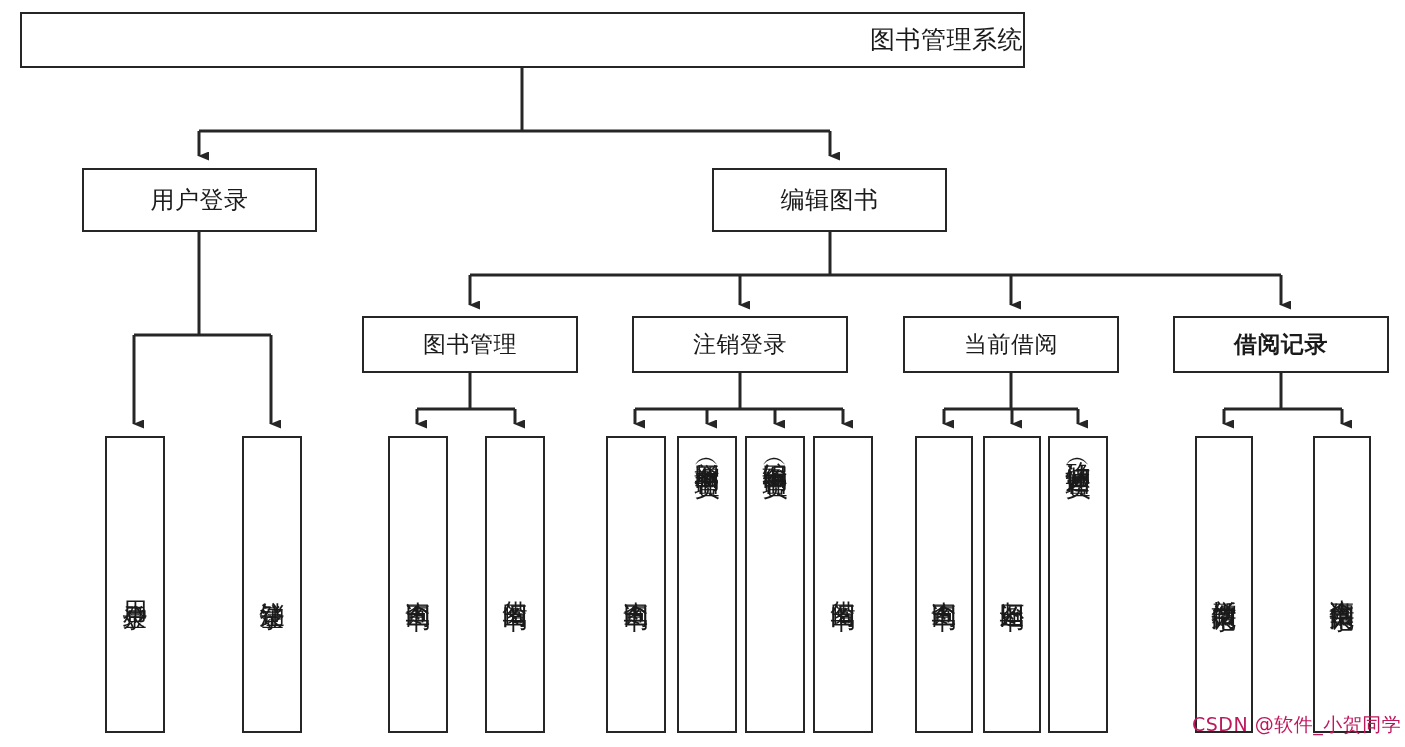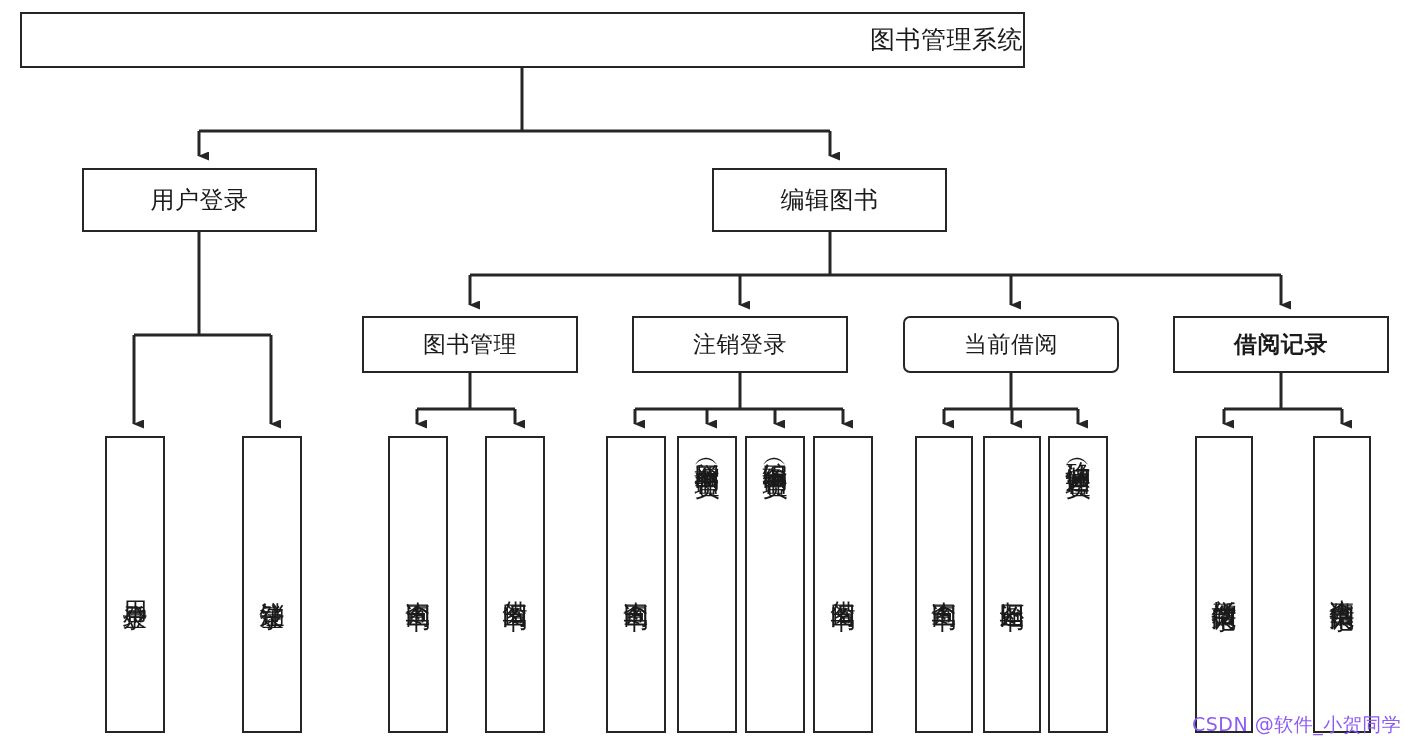--- a/index.html
+++ b/index.html
@@ -62,21 +62,21 @@
   }
   .node-leaf.leaf-short {
     align-items: center;
     padding-top: 0;
   }
   .watermark {
     position: absolute;
     left: 1192px;
     top: 712px;
     font-size: 19px;
-    color: #8b5cf6;
+    color: #be185d;
     white-space: nowrap;
     letter-spacing: 0.5px;
     pointer-events: none;
   }
 </style>
 </head>
 <body>
 
 <div id="diagram-root">
 
@@ -146,21 +146,21 @@
   <div class="node-box node-l2" style="left:712px; top:168px; width:235px; height:64px;">
     <span class="node-label">编辑图书</span>
   </div>
 
   <div class="node-box node-l3" style="left:362px; top:316px; width:216px; height:57px;">
     <span class="node-label">图书管理</span>
   </div>
   <div class="node-box node-l3" style="left:632px; top:316px; width:216px; height:57px;">
     <span class="node-label">注销登录</span>
   </div>
-  <div class="node-box node-l3" style="left:903px; top:316px; width:216px; height:57px;border-radius:7px;">
+  <div class="node-box node-l3" style="left:903px; top:316px; width:216px; height:57px;">
     <span class="node-label">当前借阅</span>
   </div>
   <div class="node-box node-l3" style="left:1173px; top:316px; width:216px; height:57px;font-weight:bold;">
     <span class="node-label">借阅记录</span>
   </div>
 
   <div class="node-box node-leaf leaf-short" style="left:105px; top:436px; width:60px; height:297px;">
     <span class="node-label">用户登录</span>
   </div>
   <div class="node-box node-leaf leaf-short" style="left:242px; top:436px; width:60px; height:297px;">

